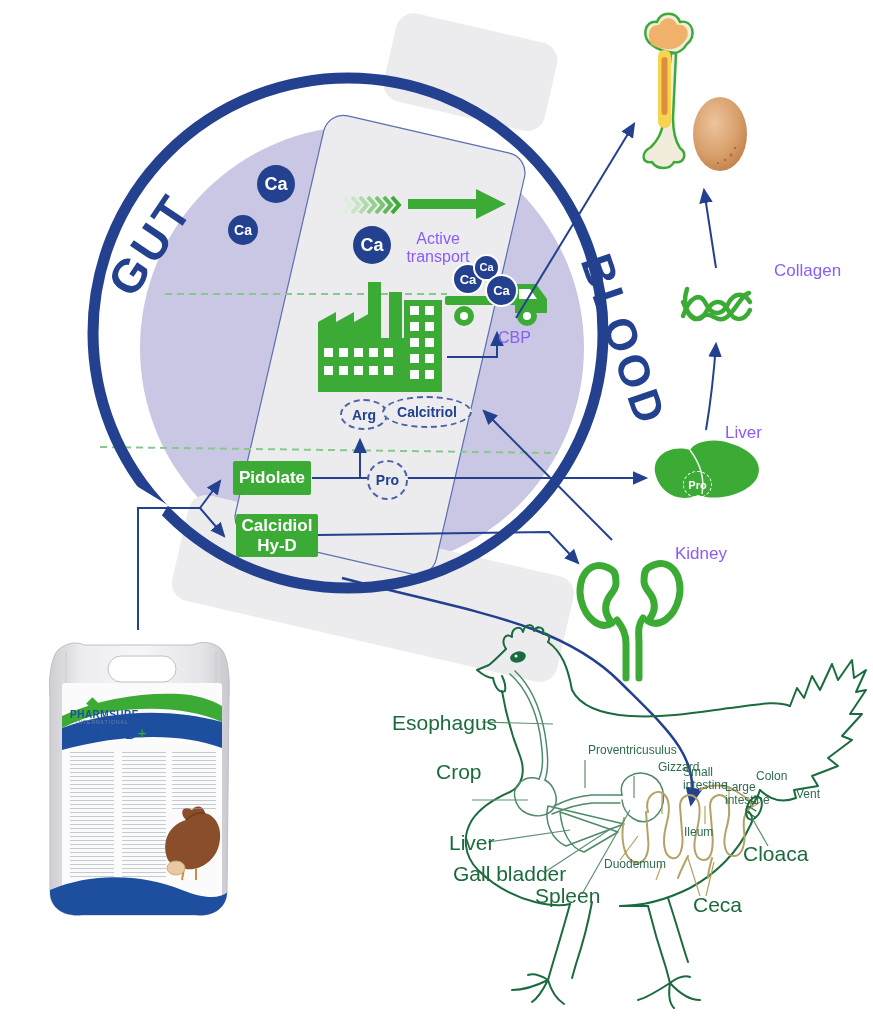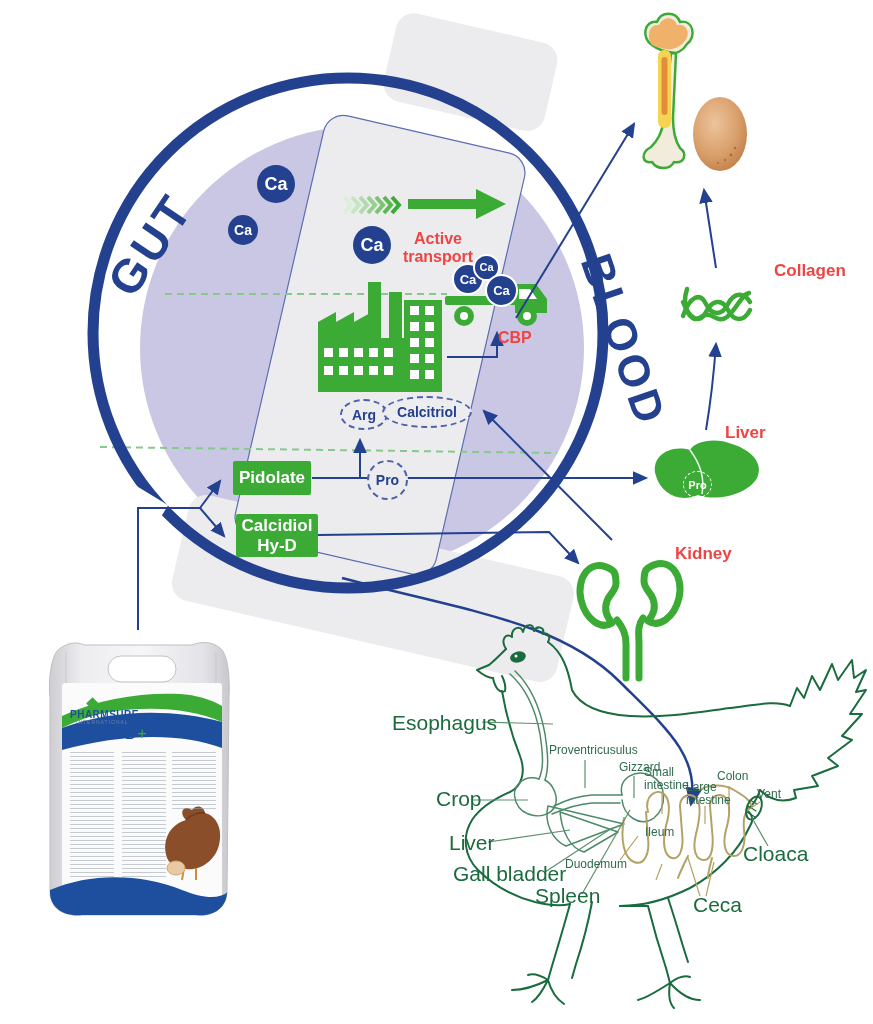--- a/index.html
+++ b/index.html
@@ -1,30 +1,30 @@
 <!DOCTYPE html>
 <html><head>
 <meta charset="utf-8">
 <style>
   html,body{margin:0;padding:0;background:#fff;}
   .stage{position:relative;width:873px;height:1024px;background:#fff;overflow:hidden;
          font-family:"Liberation Sans",sans-serif;}
   .stage svg.base{position:absolute;left:0;top:0;z-index:1;}
-  .lbl{position:absolute;color:#ef4444;font-weight:bold;z-index:3;}
+  .lbl{position:absolute;color:#8b5cf6;font-weight:normal;z-index:3;}
   .ring-txt{position:absolute;color:#23418E;font-weight:bold;font-size:47px;letter-spacing:4px;z-index:3;}
   .ca{position:absolute;background:#23418E;color:#fff;border-radius:50%;display:flex;
       align-items:center;justify-content:center;font-weight:bold;z-index:3;line-height:1;}
   .chip-dash{position:absolute;border:2px dashed #4C63A8;border-radius:50%;color:#23418E;
       display:flex;align-items:center;justify-content:center;font-weight:bold;z-index:3;
       background:rgba(237,237,240,0.92);line-height:1;}
   .gbox{position:absolute;background:#3BAB36;color:#fff;font-weight:bold;text-align:center;
       display:flex;flex-direction:column;align-items:center;justify-content:center;
       border-radius:2px;z-index:3;line-height:1.15;}
   .glbl{position:absolute;color:#1B6B3D;z-index:3;font-size:21px;}
-  .gsm{position:absolute;color:#2F6B4C;z-index:3;font-size:12px;line-height:1.05;}
+  .gsm{position:absolute;color:#2F6B4C;z-index:3;font-size:12px;line-height:1.05;padding-left:39px;}
   .pk{position:absolute;z-index:3;color:#1E4F9E;}
   .tinycol{position:absolute;z-index:3;width:44px;
       background:repeating-linear-gradient(#9aa0ad 0 1px,transparent 1px 4px);opacity:.55;}
   .liver-pro{position:absolute;z-index:3;border:1.5px dashed #fff;border-radius:50%;color:#fff;
       display:flex;align-items:center;justify-content:center;font-weight:bold;}
 </style>
 </head>
 <body>
 
 <div class="stage">
@@ -317,21 +317,21 @@
 <div class="pk" style="left:70px;top:709px;font-size:10px;font-weight:bold;letter-spacing:0.5px;">PHARMSURE</div>
 <div class="pk" style="left:76px;top:719px;font-size:5px;letter-spacing:1px;color:#6a7faa;">INTERNATIONAL</div>
 <div class="pk" style="left:74px;top:725px;font-size:16px;font-weight:normal;font-style:italic;">
   <span>CalPid D</span><span style="color:#3BAB36;">+</span>
 </div>
 <div class="tinycol" style="left:70px;top:752px;height:128px;"></div>
 <div class="tinycol" style="left:122px;top:752px;height:128px;"></div>
 <div class="tinycol" style="left:172px;top:752px;height:58px;"></div>
 
 <div class="glbl" style="left:392px;top:711px;">Esophagus</div>
-<div class="glbl" style="left:436px;top:787px;">Crop</div>
+<div class="glbl" style="left:436px;top:760px;">Crop</div>
 <div class="glbl" style="left:449px;top:831px;">Liver</div>
 <div class="glbl" style="left:453px;top:862px;">Gall bladder</div>
 <div class="glbl" style="left:535px;top:884px;">Spleen</div>
 <div class="glbl" style="left:730px;top:842px;margin-left:13px;">Cloaca</div>
 <div class="glbl" style="left:693px;top:893px;">Ceca</div>
 <div class="gsm" style="left:549px;top:744px;">Proventricusulus</div>
 <div class="gsm" style="left:611px;top:761px;margin-left:8px;">Gizzard</div>
 <div class="gsm" style="left:644px;top:766px;width:54px;">Small intestine</div>
 <div class="gsm" style="left:686px;top:781px;width:58px;">Large intestine</div>
 <div class="gsm" style="left:717px;top:770px;">Colon</div>

